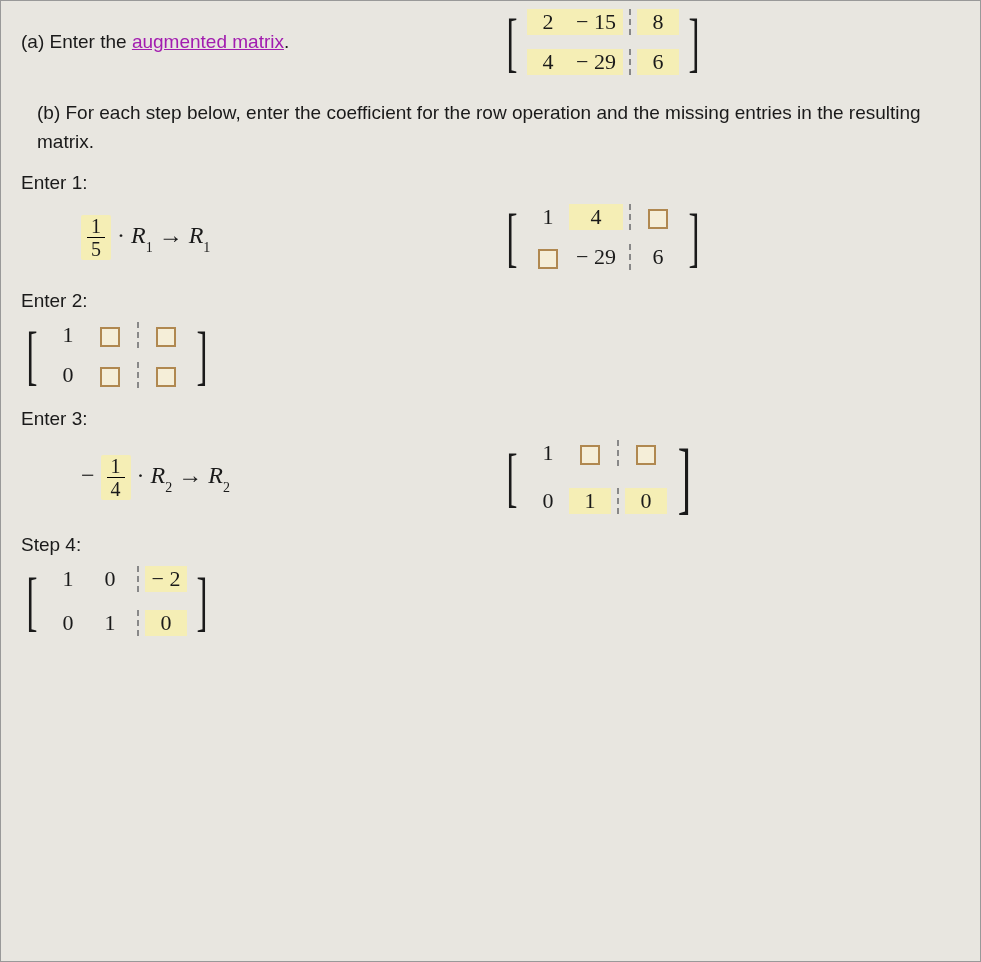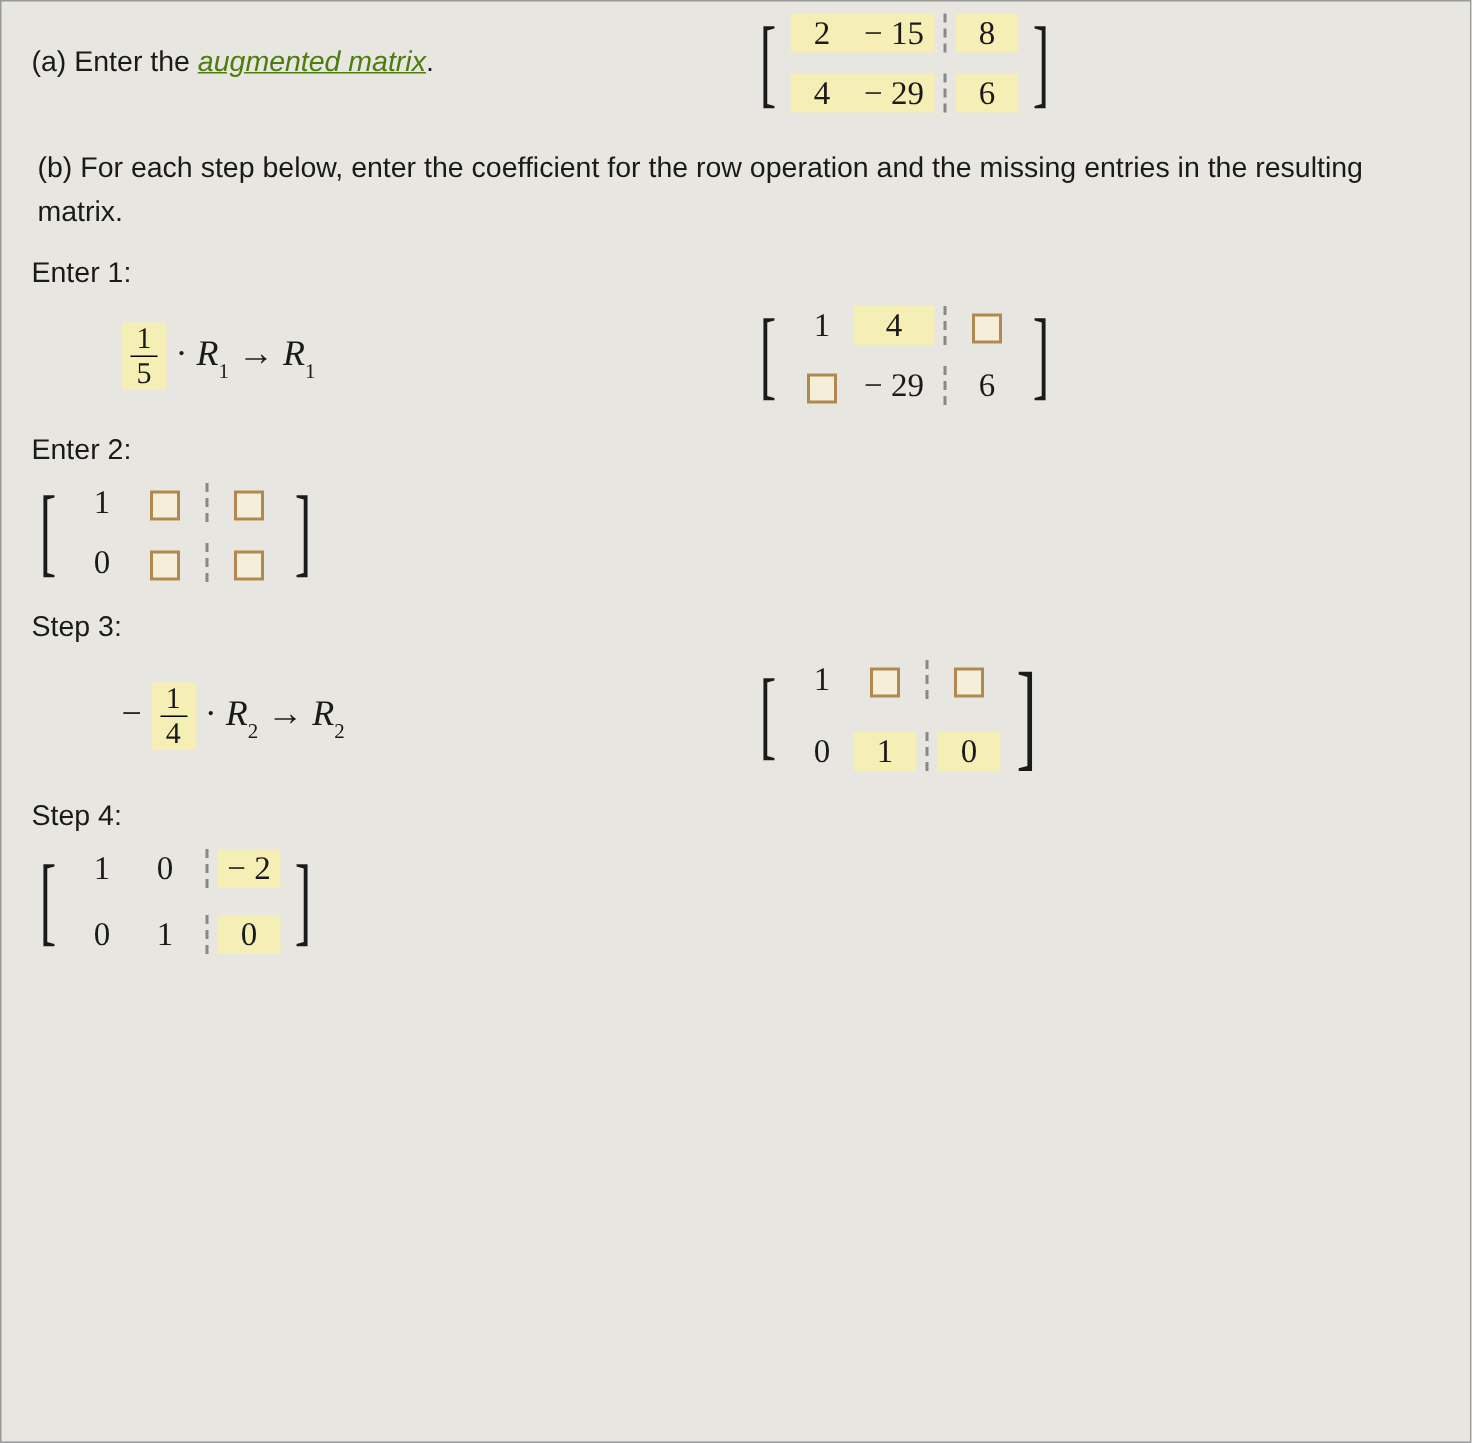--- a/index.html
+++ b/index.html
@@ -18,22 +18,22 @@
     border: 1px solid #999;
     width: 981px;
     height: 962px;
   }
   .row-part {
     display: flex;
     align-items: center;
     margin-bottom: 12px;
   }
   .part-a-text { flex: 0 0 480px; }
-  .link { text-decoration: underline; color: #4d7c0f; font-style: italic; }
-  .part-b { margin: 24px 0 16px 4px; line-height: 1.5; }
+  .link { text-decoration: underline; color: #a21caf; }
+  .part-b { margin: 24px 0 16px 16px; line-height: 1.5; }
   .step-label { margin: 12px 0 10px 0; }
   .step-content {
     display: flex;
     align-items: center;
     margin: 0 0 20px 0;
   }
   .op-area {
     flex: 0 0 480px;
     padding-left: 60px;
     font-family: 'Times New Roman', serif;
@@ -173,21 +173,21 @@
             <span class="cell"><span class="box"></span></span>
             <span class="divider"></span>
             <span class="cell"><span class="box"></span></span>
           </div>
         </div>
         <span class="bracket">]</span>
       </div>
     </div>
   </div>
 
-  <div class="step-label">Step 3:</div>
+  <div class="step-label">Enter 3:</div>
   <div class="step-content">
     <div class="op-area">
       <span>−</span>
       <span class="hl" style="display:inline-block;"><span class="frac">
             <span class="num">1</span>
             <span class="den">4</span>
           </span></span><span> · </span><span class="italic">R</span><sub>2</sub><span class="arrow">→</span><span class="italic">R</span><sub>2</sub>
     </div>
     <div class="matrix-area">
       <div class="matrix">

